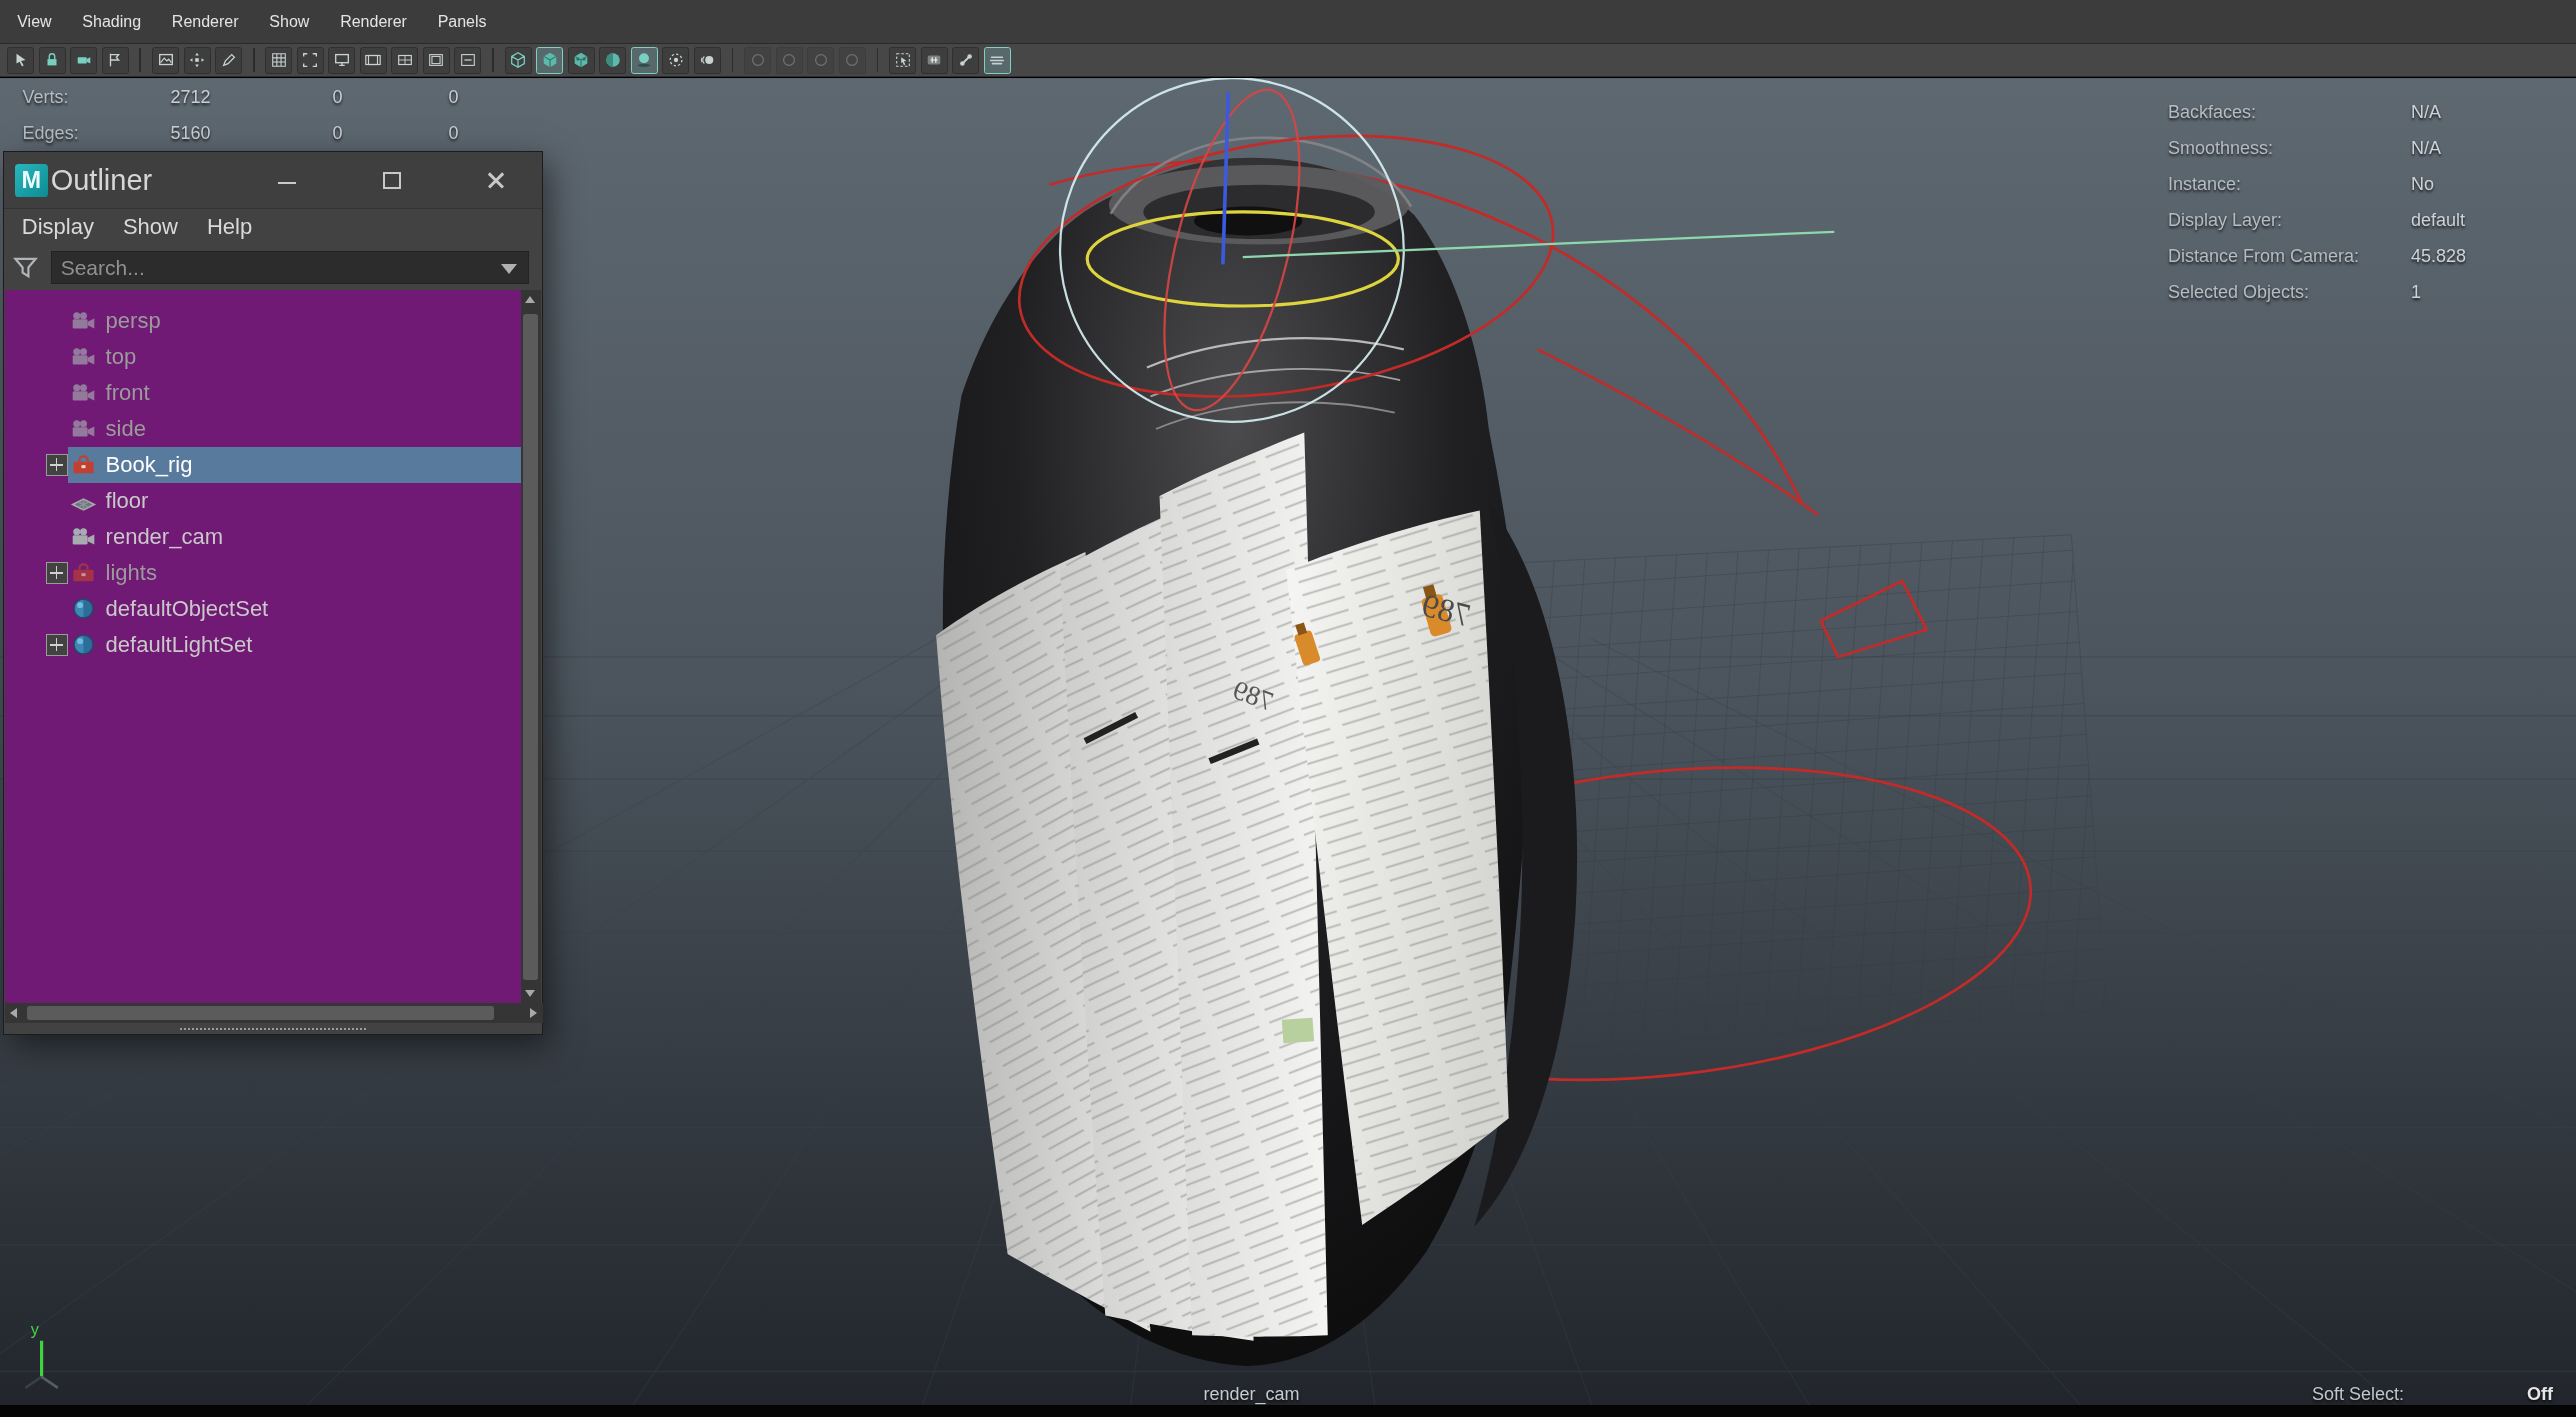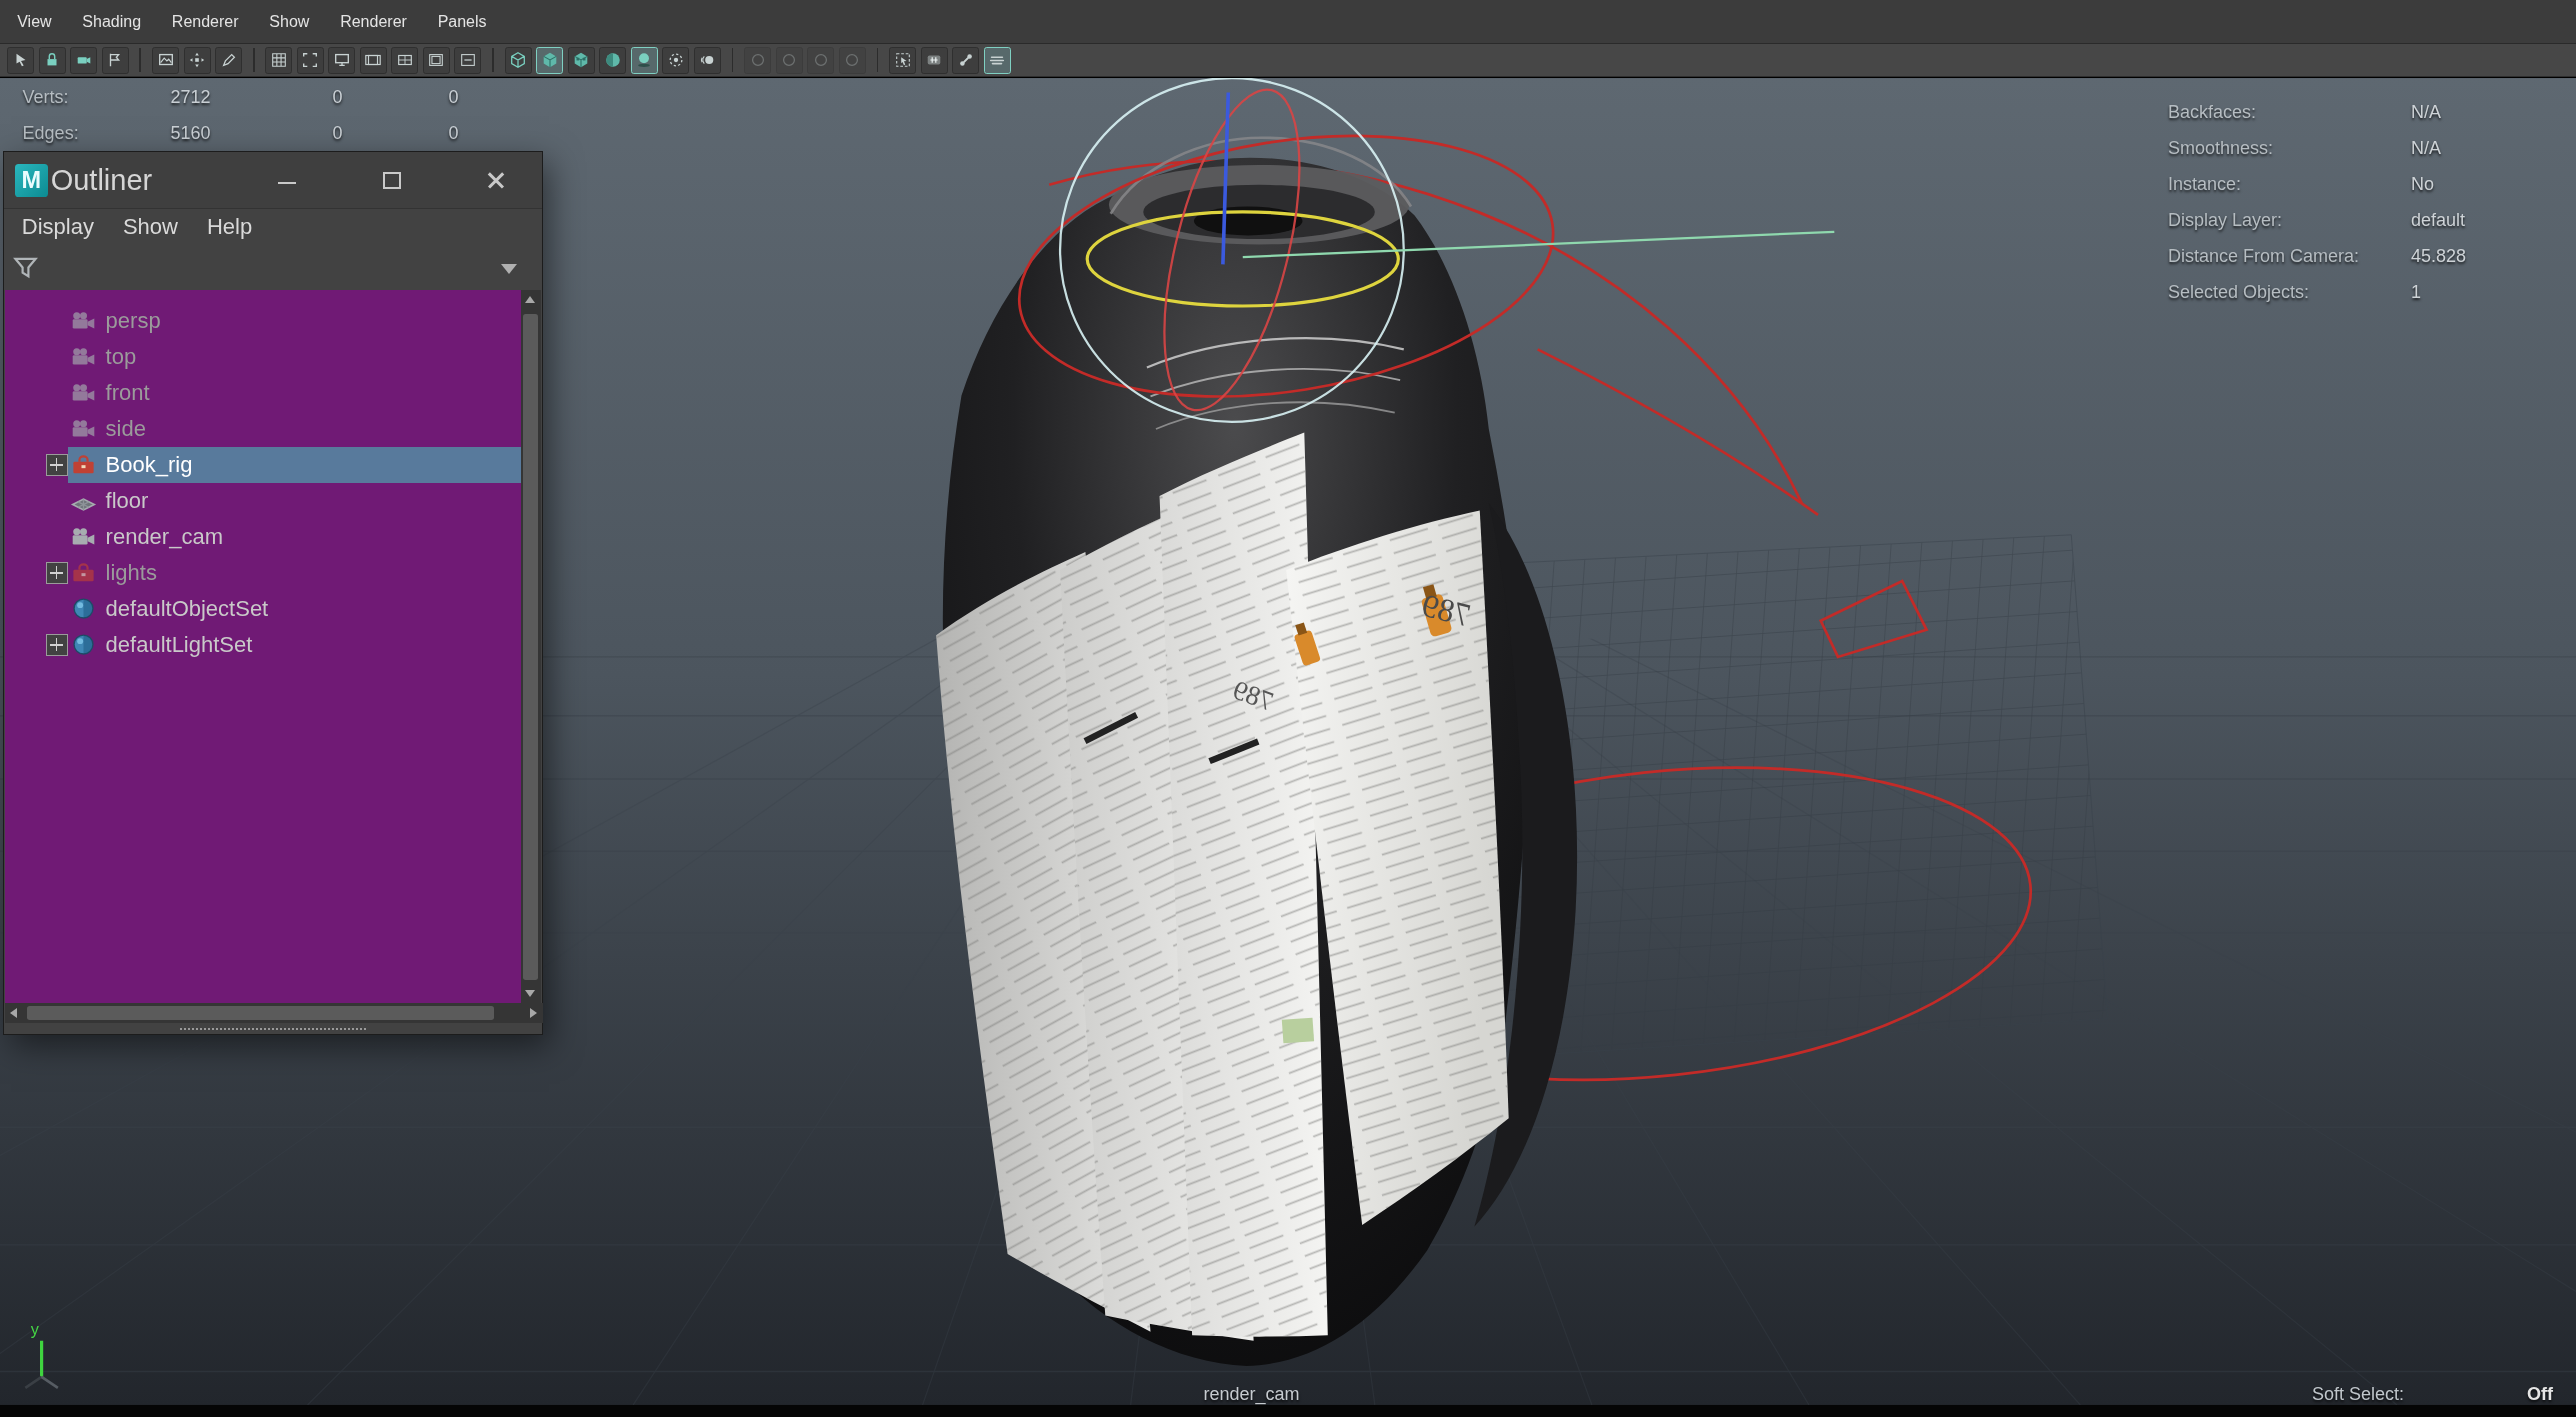--- a/index.html
+++ b/index.html
@@ -457,20 +457,21 @@
       <div class="ol-menu-item">Display</div>
       <div class="ol-menu-item">Show</div>
       <div class="ol-menu-item">Help</div>
     </div>
   <div class="ol-search-row">
     <div class="ol-filter">
       <svg width="29" height="29" viewBox="0 0 20 20">
           <path d="M3 4 H17 L12 10 V16 L8 13.5 V10 Z" stroke="#b0b5b8" stroke-width="1.5" fill="none"></path>
         </svg>
     </div>
+    <input class="ol-search" placeholder="Search..." style="">
     <div class="ol-search-arrow"></div>
   </div>
   <div class="ol-tree" id="tree">
       <div class="trow dim">
         <div class="titree"><svg width="27" height="27" viewBox="0 0 20 20">
             <rect x="2" y="9" width="11" height="7" rx="1" fill="#a7acb0"></rect>
             <circle cx="5" cy="6.5" r="2.6" fill="#a7acb0"></circle>
             <circle cx="10" cy="6.5" r="2.6" fill="#a7acb0"></circle>
             <path d="M13 11 L18 8.5 V16 L13 13.5 Z" fill="#a7acb0"></path>
           </svg></div>

